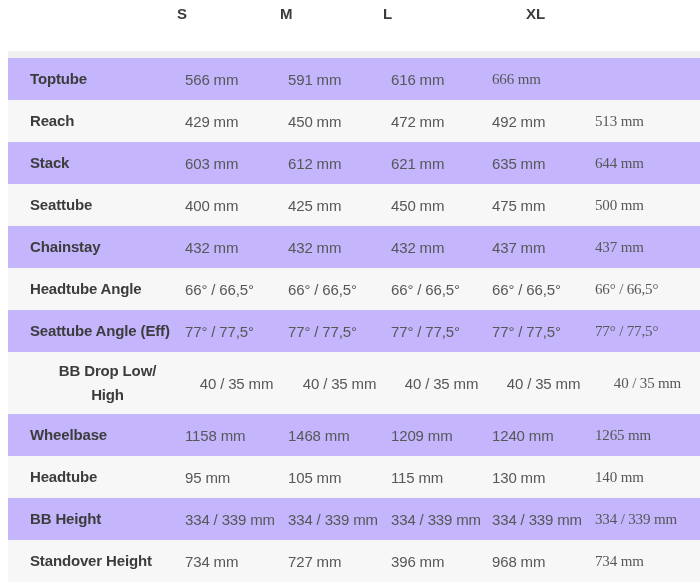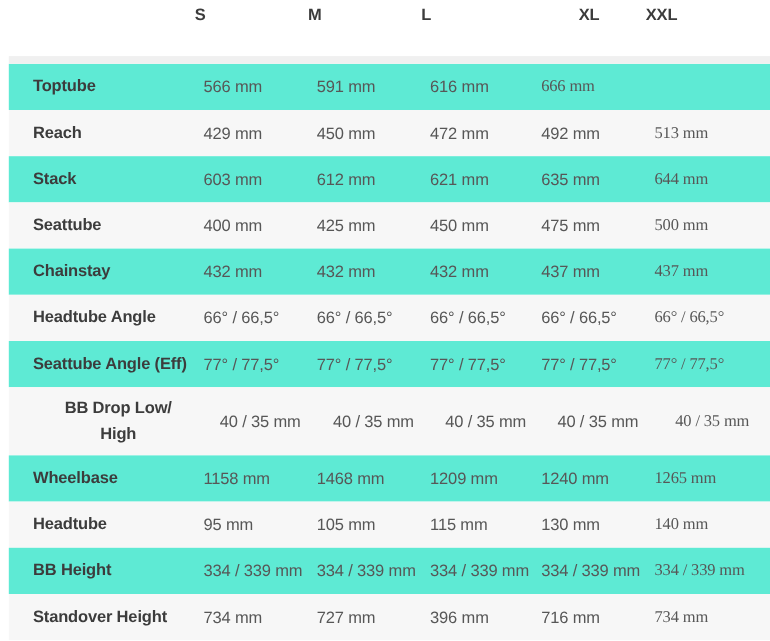--- a/index.html
+++ b/index.html
@@ -48,21 +48,21 @@
   }
   
   .table-body {
     margin-left: 8px;
     width: 692px;
   }
   .row {
     display: flex;
     align-items: center;
     height: 42px;
-    background: #5eead4;
+    background: #c4b5fd;
   }
   .row:nth-child(even) { background: #f7f7f7; }
   .row.tall { height: 62px; text-align: center; }
   .cell {
     font-size: 15px;
     letter-spacing: -0.15px;
     box-sizing: border-box;
   }
   .cell.label {
     width: 177px;
@@ -83,21 +83,20 @@
 <body>
 
 <div class="page">
 
   <div class="header-row">
     <div class="header-cell hc-label"></div>
     <div class="header-cell hc-1">S</div>
     <div class="header-cell hc-2">M</div>
     <div class="header-cell hc-3">L</div>
     <div class="header-cell hc-4">XL</div>
-    <div class="header-cell hc-5">XXL</div>
     <div class="header-strip"></div>
   </div>
 
   <div class="table-body">
 
     <div class="row">
       <div class="cell label">Toptube</div>
       <div class="cell val v1">566 mm</div>
       <div class="cell val v2">591 mm</div>
       <div class="cell val v3">616 mm</div>
@@ -193,18 +192,18 @@
       <div class="cell val v3">334 / 339 mm</div>
       <div class="cell val v4">334 / 339 mm</div>
       <div class="cell val v5">334 / 339 mm</div>
     </div>
 
     <div class="row">
       <div class="cell label">Standover Height</div>
       <div class="cell val v1">734 mm</div>
       <div class="cell val v2">727 mm</div>
       <div class="cell val v3">396 mm</div>
-      <div class="cell val v4">716 mm</div>
+      <div class="cell val v4">968 mm</div>
       <div class="cell val v5">734 mm</div>
     </div>
 
   </div>
 </div>
 
 </body></html>

